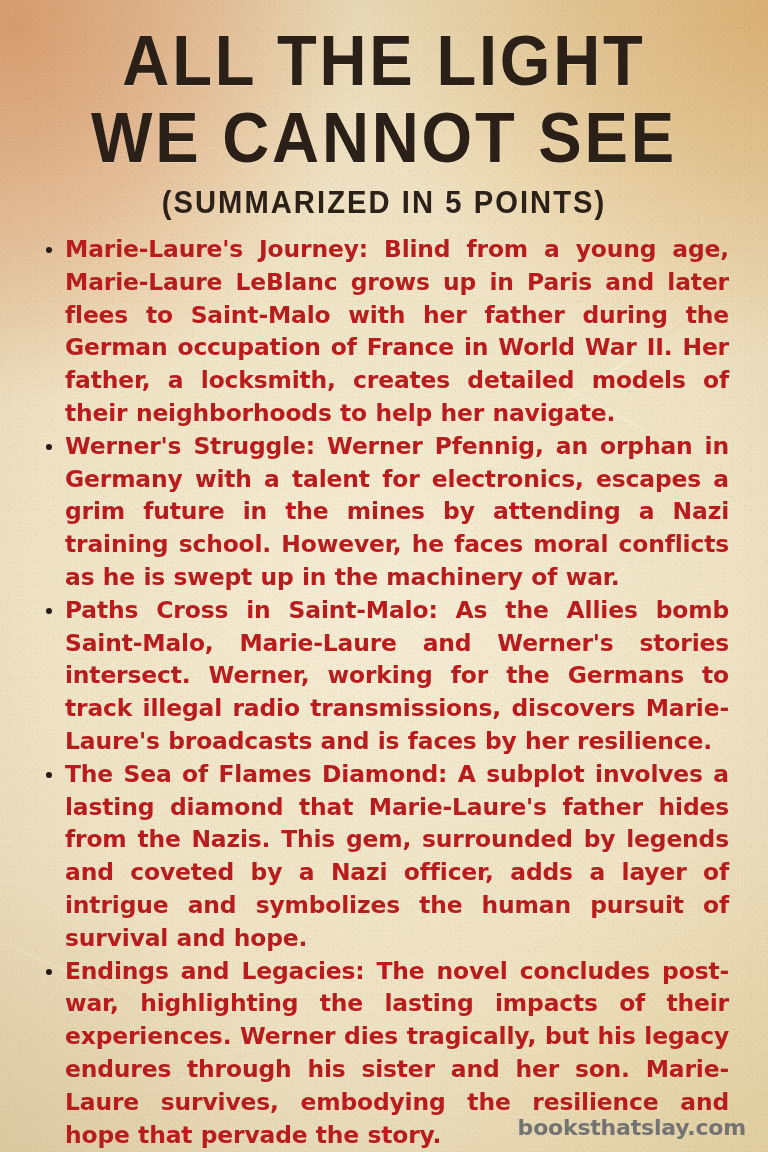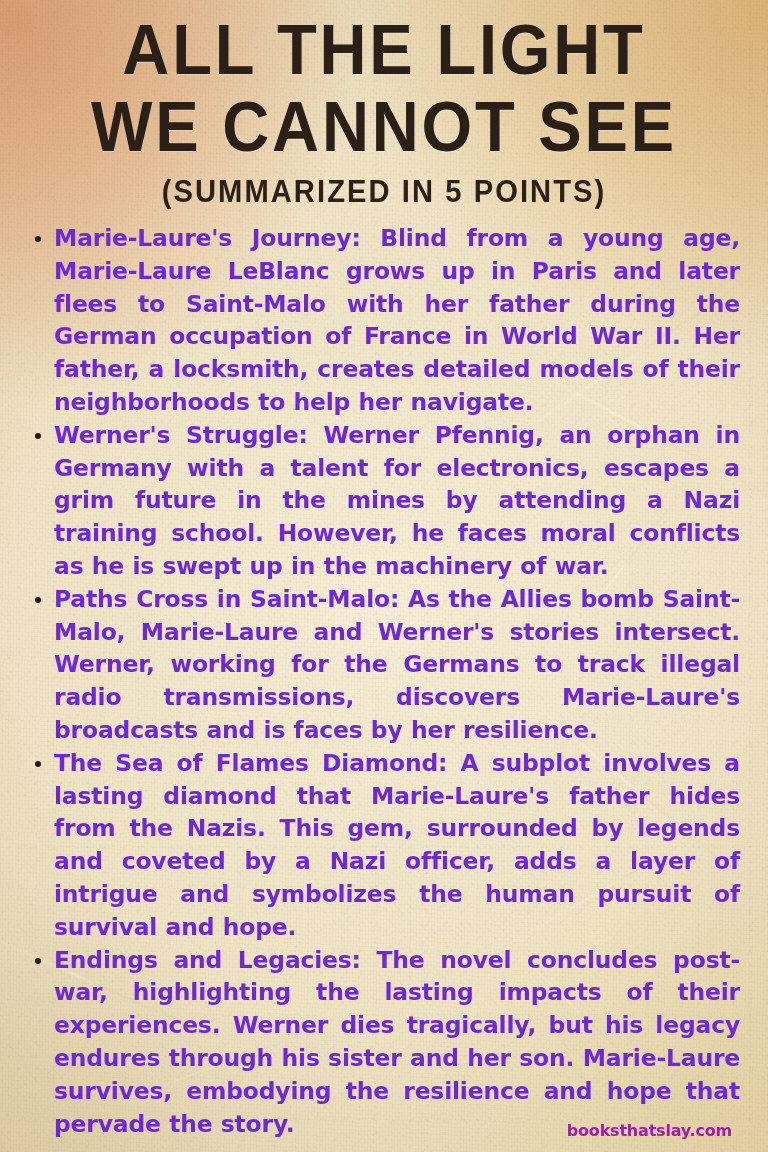--- a/index.html
+++ b/index.html
@@ -81,21 +81,21 @@
   .vignette {
     position: absolute;
     inset: 0;
     background: radial-gradient(ellipse 78% 66% at 50% 50%, rgba(0,0,0,0) 58%, rgba(120,88,50,0.10) 100%);
   }
 
   
   .content {
     position: absolute;
     inset: 0;
-    padding: 0;
+    padding: 11px;
   }
 
   .title-block {
     text-align: center;
     padding-top: 17px;
   }
 
   .title-line {
     font-family: "Liberation Sans Narrow", "Liberation Sans", "DejaVu Sans Condensed", sans-serif;
     font-weight: 700;
@@ -131,46 +131,46 @@
   }
 
   .point {
     position: relative;
     padding-left: 26px;
     margin: 0 0 0 0;
     font-family: "DejaVu Sans", "Liberation Sans", sans-serif;
     font-weight: 700;
     font-size: 23.4px;
     line-height: 32.8px;
-    color: #6d28d9;
+    color: #b91c1c;
     text-align: justify;
     text-justify: inter-word;
     letter-spacing: -0.15px;
     word-spacing: 0.4px;
   }
 
   .point .dot {
     position: absolute;
     left: 7px;
     top: 14px;
     width: 6px;
     height: 6px;
     border-radius: 50%;
     background: #261c14;
   }
 
   .footer {
     position: absolute;
-    right: 36px;
+    right: 22px;
     bottom: 12px;
     font-family: "DejaVu Sans", "Liberation Sans", sans-serif;
     font-weight: 700;
-    font-size: 16px;
+    font-size: 22px;
     letter-spacing: -0.2px;
-    color: #a21caf;
+    color: #737373;
   }
 </style>
 </head>
 <body>
 
 <div id="poster">
 
   <div class="paper-base"></div>
   <div class="grain"></div>
   <div class="grain-speck"></div>

